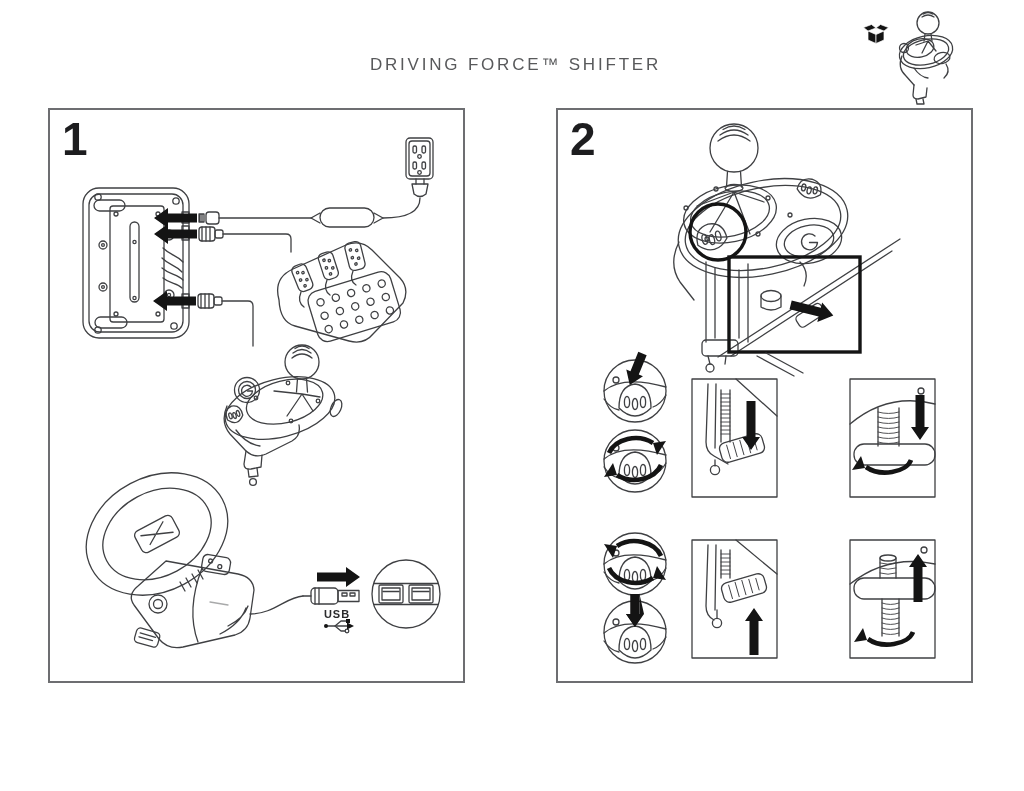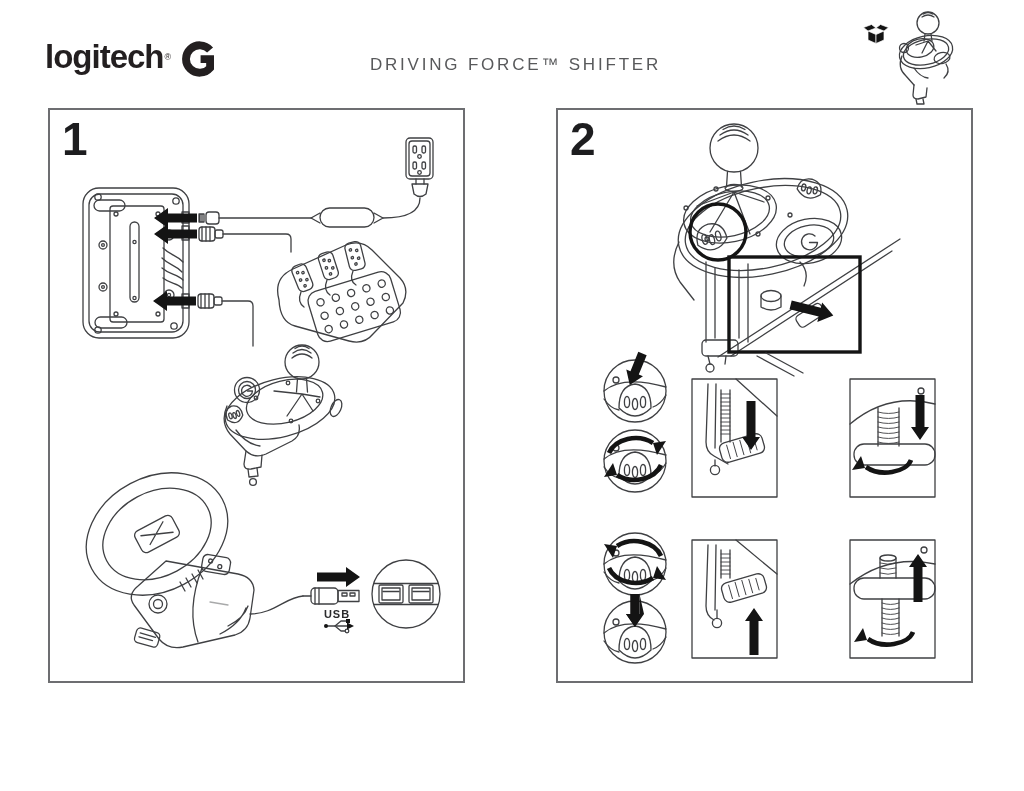--- a/index.html
+++ b/index.html
@@ -31,26 +31,20 @@
   svg .rotl{stroke:#141414 !important;stroke-width:4.6 !important;fill:none !important;stroke-linecap:butt !important;}
   svg text{stroke:none;}
   .usb-text{font-family:"Liberation Sans",sans-serif;font-weight:700;font-size:11px;fill:#2b2b2d;letter-spacing:1px;}
   .pdf-text{font-family:"Liberation Sans",sans-serif;font-weight:700;font-size:6px;fill:#3f4043;letter-spacing:.5px;}
 </style>
 </head>
 <body>
 
 <div class="page">
 
-  <div class="logo">
-    <div><span class="logo-text">logitech</span><sup class="logo-reg">®</sup></div>
-    <svg width="38" height="38" viewBox="0 0 36 36">
-      <path d="M28.5,9.5 A13,13 0 1 0 28.5,26.5 L28.5,18.2 H19.5" fill="none" stroke="#231f20" stroke-width="7.4" stroke-linecap="butt" stroke-linejoin="miter"></path>
-    </svg>
-  </div>
 
   <div class="page-title">DRIVING FORCE™ SHIFTER</div>
 
   <svg class="hdr-box" width="28" height="27" viewBox="0 0 28 27">
     <g stroke="#fff" stroke-width=".7">
       <polygon fill="#141414" points="6,12 14,15.5 14,24.5 6,21"></polygon>
       <polygon fill="#141414" points="14,15.5 22,12 22,21 14,24.5"></polygon>
       <polygon fill="#141414" points="6,12 1.5,8.5 9.5,5.5 14,9"></polygon>
       <polygon fill="#141414" points="14,9 18.5,5.5 26.5,8.5 22,12"></polygon>
     </g>

